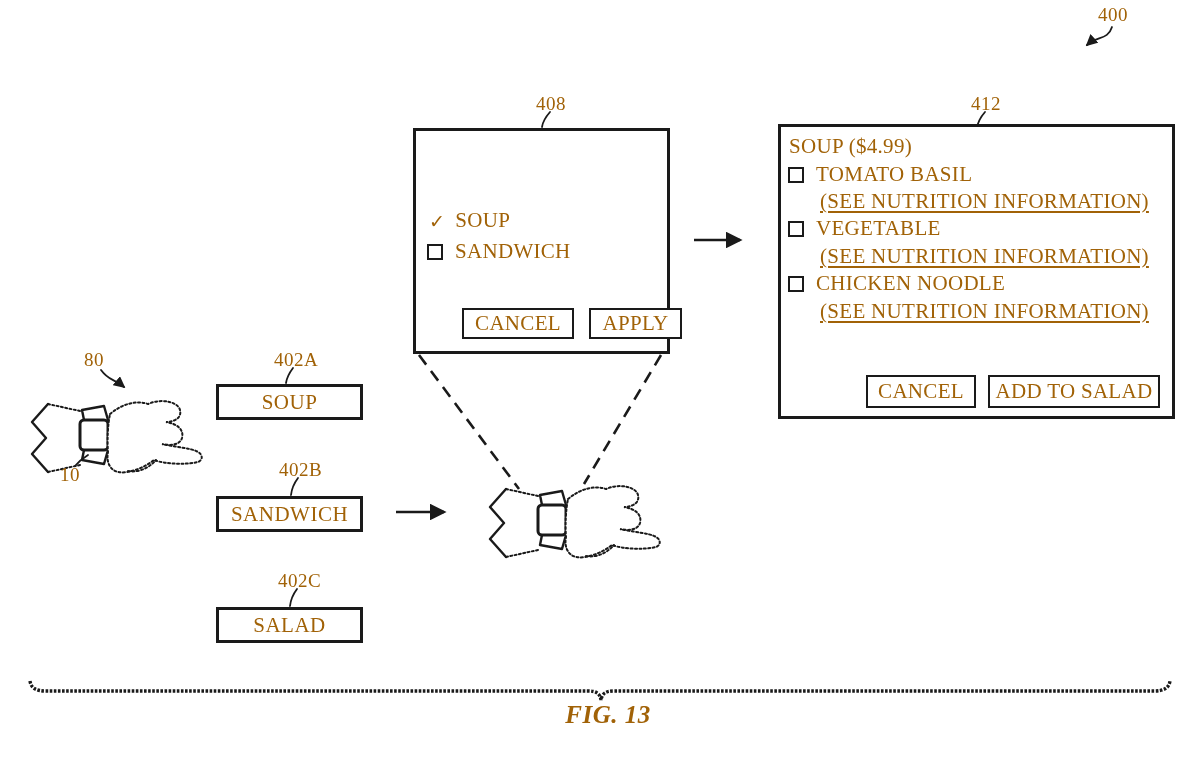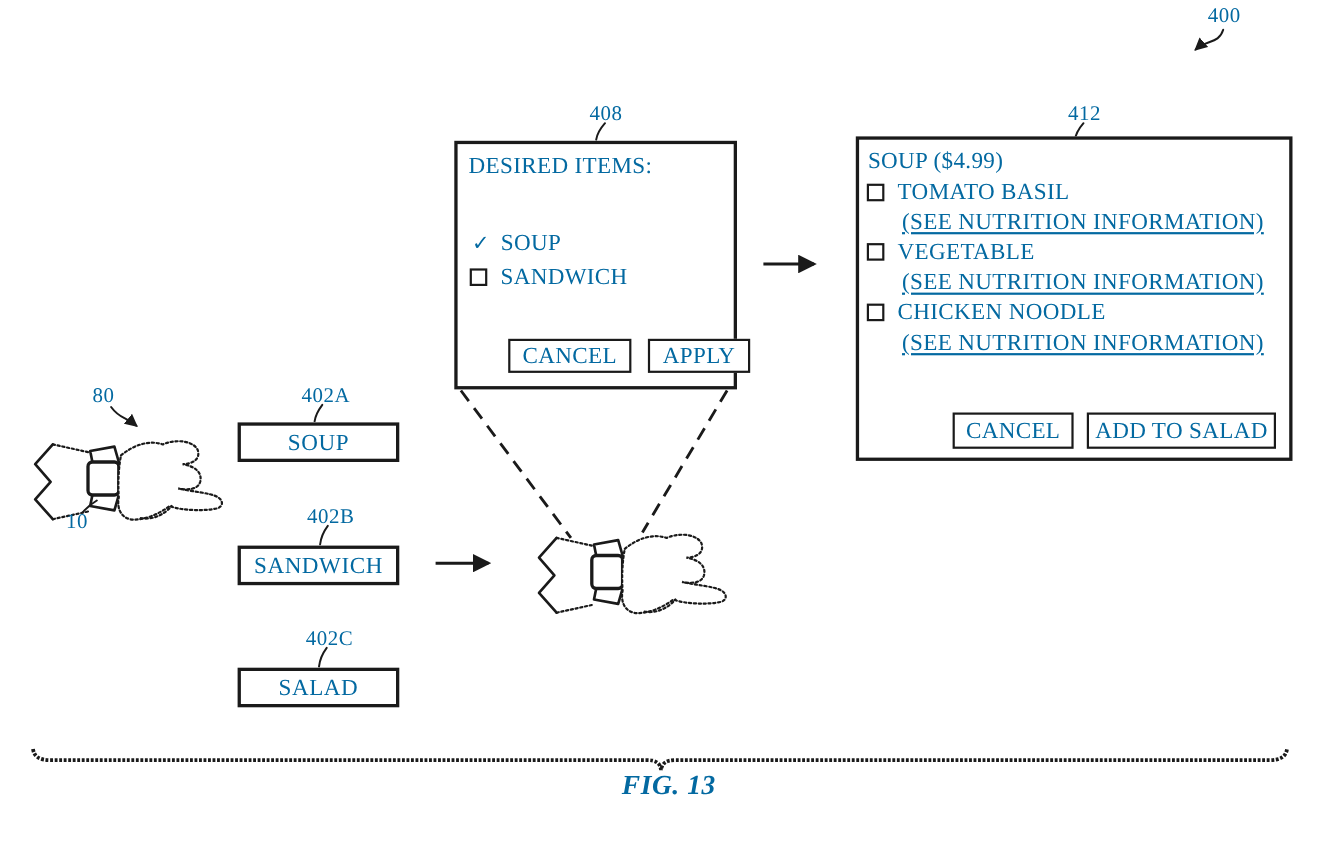--- a/index.html
+++ b/index.html
@@ -1,18 +1,18 @@
 <!DOCTYPE html>
 <html><head>
 <meta charset="utf-8">
 <style>
   html,body{margin:0;padding:0;background:#fff;}
   .page{
     position:relative;width:1200px;height:770px;background:#ffffff;overflow:hidden;
-    font-family:"Liberation Serif","DejaVu Serif",serif;color:#0369a1;
+    font-family:"Liberation Serif","DejaVu Serif",serif;color:#a16207;
   }
   .overlay{position:absolute;left:0;top:0;width:1200px;height:770px;}
   .solid{fill:none;stroke:#1a1a1a;stroke-width:2.4;stroke-linecap:round;stroke-linejoin:round;}
   .dotted{fill:#ffffff;stroke:#1a1a1a;stroke-width:2;stroke-dasharray:2 2.4;stroke-linecap:round;}
   .dotted-open{fill:none;stroke:#1a1a1a;stroke-width:2;stroke-dasharray:2 2.4;stroke-linecap:round;}
   .lead{fill:none;stroke:#1a1a1a;stroke-width:1.8;stroke-linecap:round;}
   .arrowline{fill:none;stroke:#1a1a1a;stroke-width:2.6;}
   .dash{fill:none;stroke:#1a1a1a;stroke-width:2.6;stroke-dasharray:12 8;}
   .brace{fill:none;stroke:#1a1a1a;stroke-width:3.4;stroke-dasharray:2.6 1.5;}
   .ref{position:absolute;font-size:19px;letter-spacing:.5px;white-space:nowrap;}
@@ -105,21 +105,20 @@
   </div>
   <div class="menu-box" style="left:216px;top:496px;">
     <span>SANDWICH</span>
   </div>
   <div class="menu-box" style="left:216px;top:607px;">
     <span>SALAD</span>
   </div>
 
   <div class="dialog" style="left:413px;top:128px;width:257px;height:226px;">
     <div class="dlg-line" style="left:10px;top:6px;">
-      <div>DESIRED ITEMS:</div>
     </div>
     <div class="opt-row" style="left:13px;top:77px;">
       <span class="check">✓</span>
       <span>SOUP</span>
     </div>
     <div class="opt-row" style="left:11px;top:108px;">
       <span class="checkbox"></span>
       <span>SANDWICH</span>
     </div>
     <div class="btn" style="left:10px;top:177px;width:112px;height:31px;">

